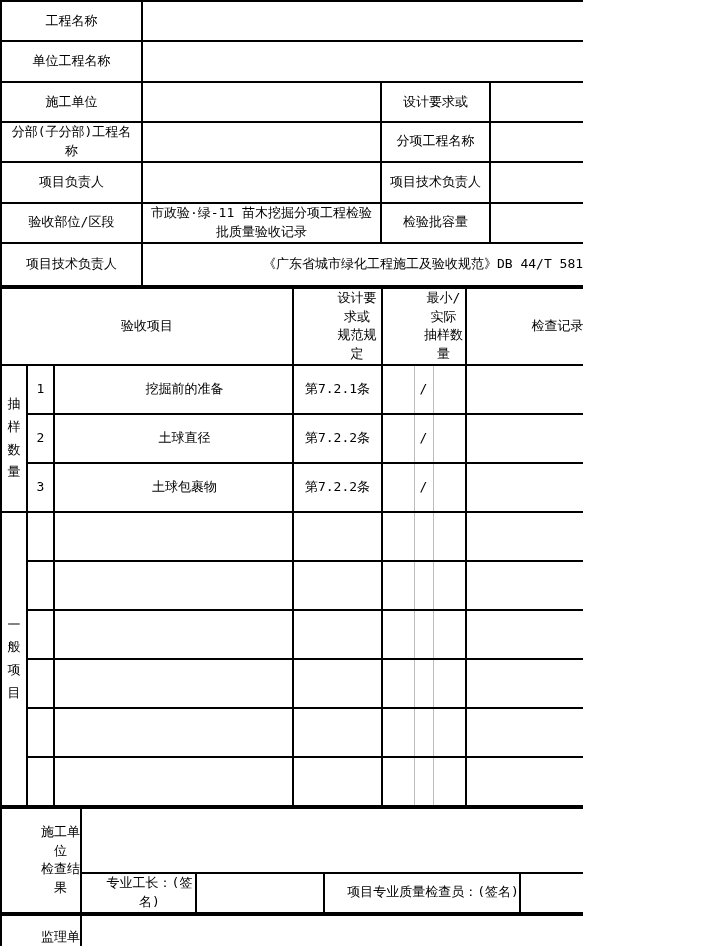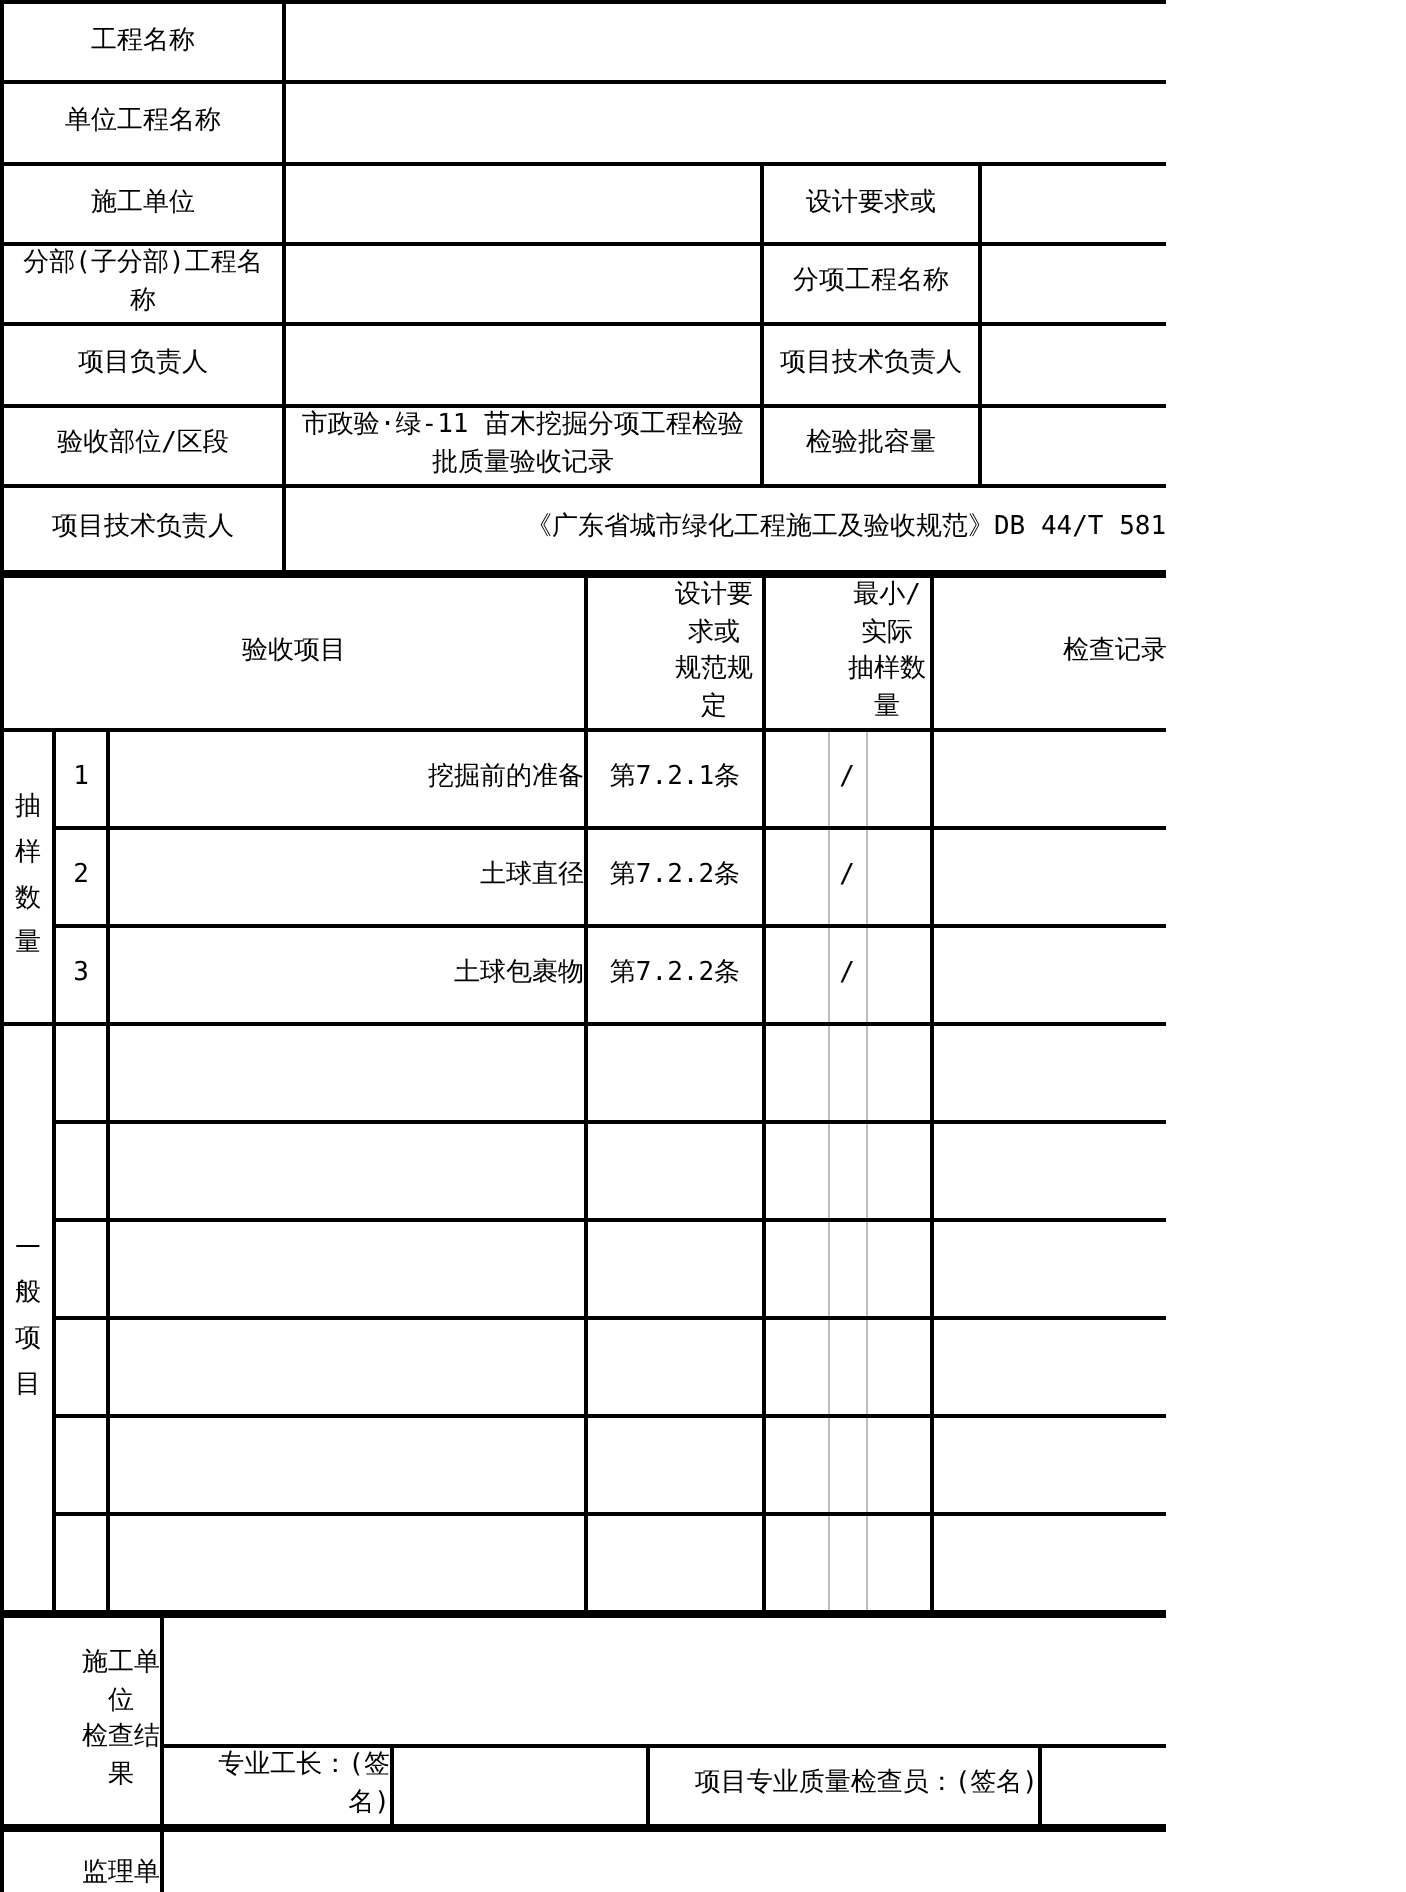--- a/index.html
+++ b/index.html
@@ -7,21 +7,21 @@
     width:583px; height:946px; background:#ffffff; color:#000;
     font-family:"DejaVu Sans Mono","DejaVu Sans","Liberation Sans",monospace,sans-serif;
     position:relative; overflow:hidden;
   }
   table { border-collapse:collapse; table-layout:fixed; width:703px; }
   td {
     border:2px solid #000; padding:0; font-size:13px; line-height:1.45;
     text-align:center; vertical-align:middle; overflow:hidden;
     word-break:break-word;
   }
-  .left   { text-align:right; padding-left:22px; }
+  .left   { text-align:center; padding-left:22px; }
   .preline{ white-space:pre-line;padding-left:39px; }
   .pre    { white-space:pre; }
   .vtext  { width:14px; margin:0 auto; word-break:break-all; line-height:1.75; font-size:13px; }
   td.sub  { border-left:1px solid #bdbdbd; border-right:1px solid #bdbdbd; }
   .small-pad { padding-left:4px; padding-right:4px; }
 </style>
 </head>
 <body>
 
 <div class="sheet">

